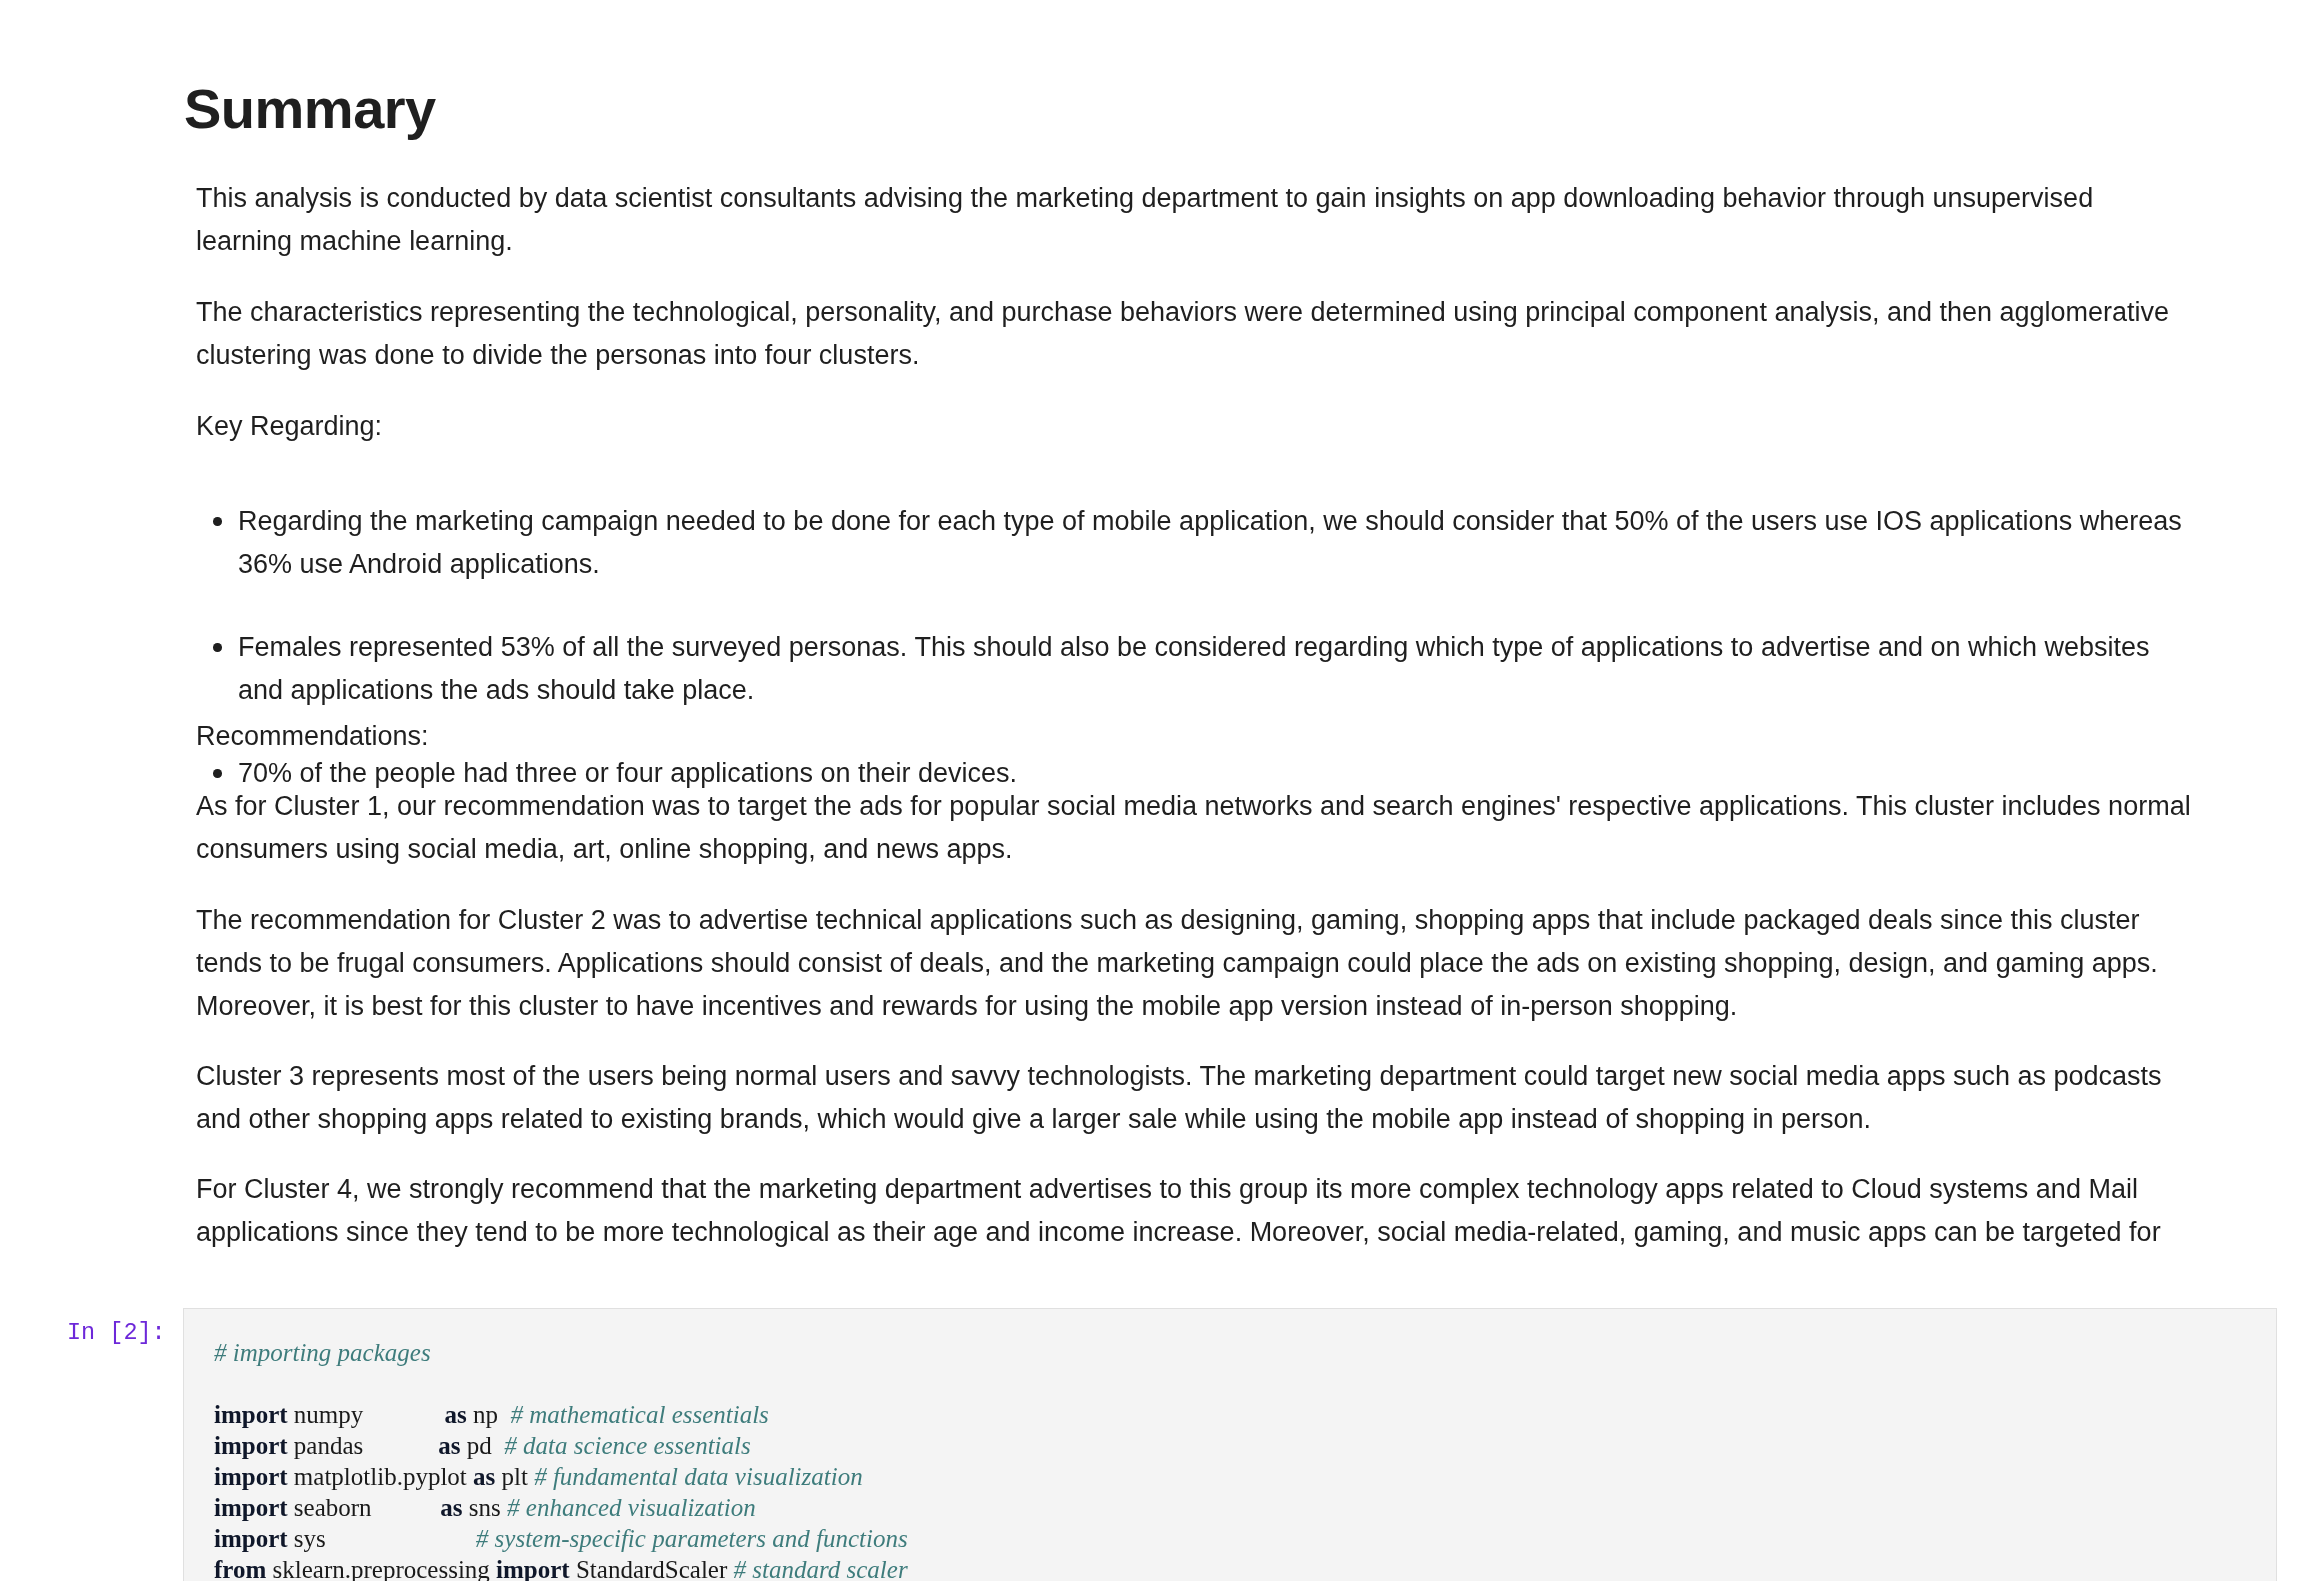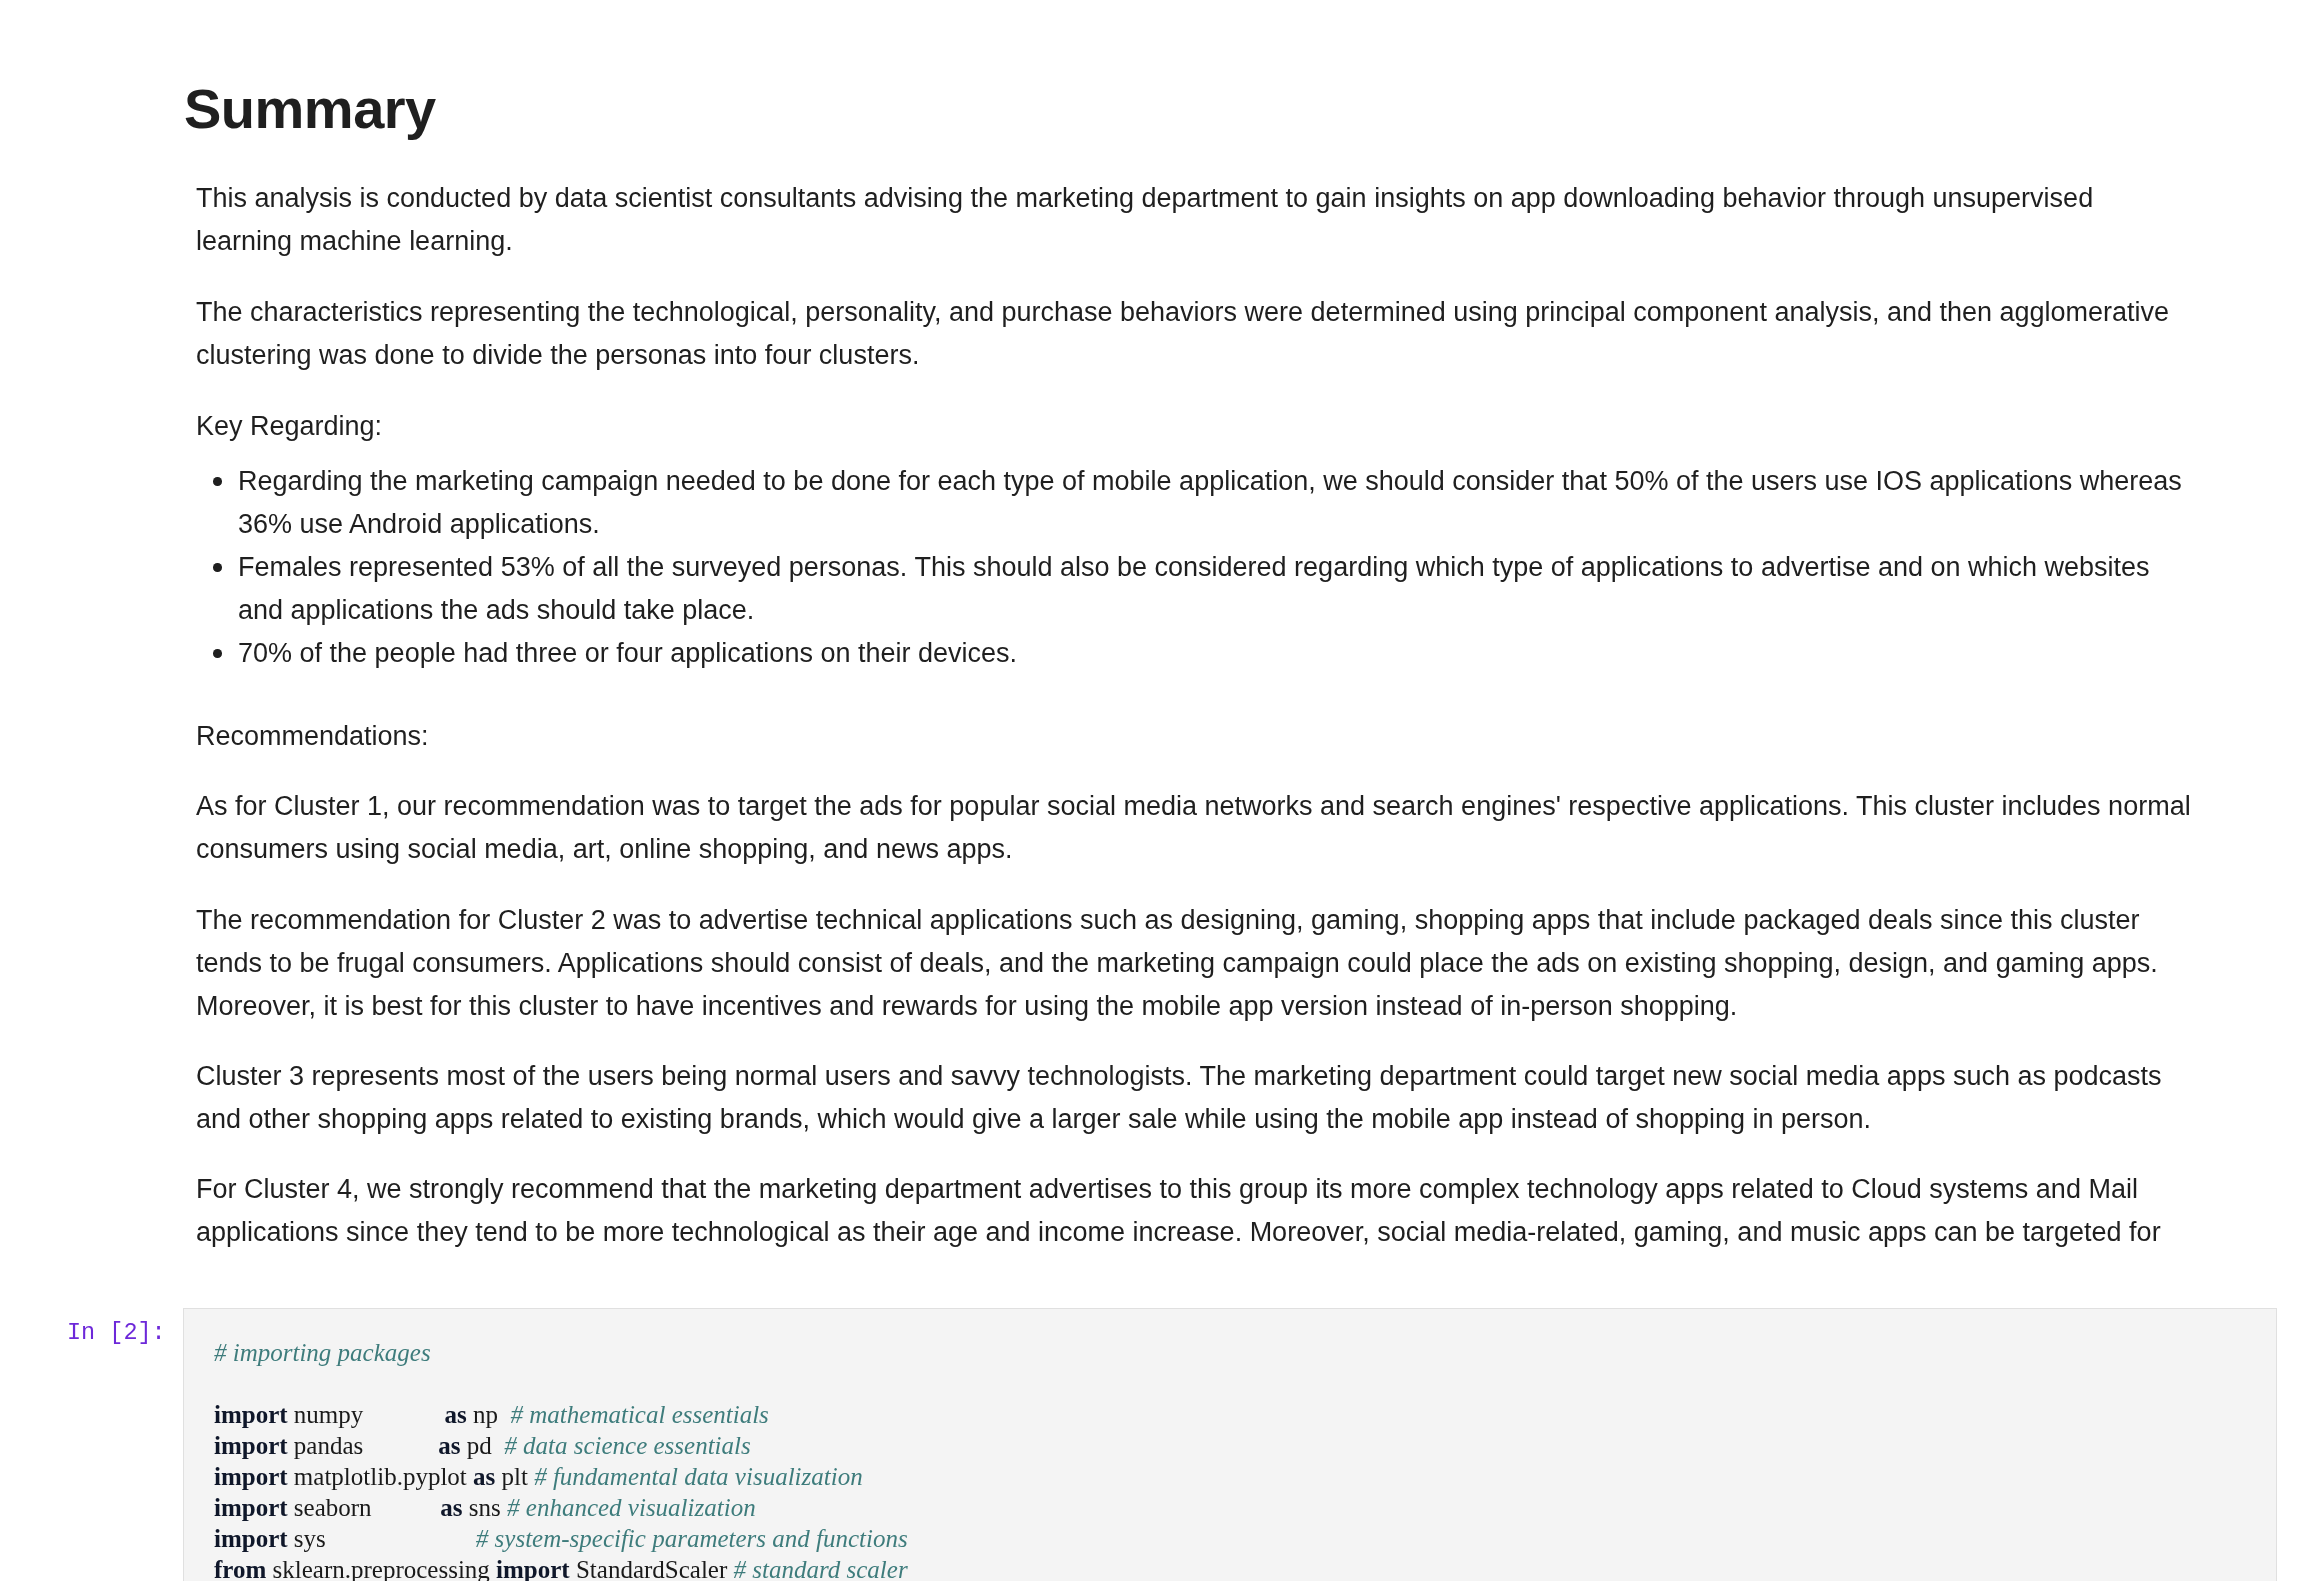--- a/index.html
+++ b/index.html
@@ -19,21 +19,21 @@
   }
   .para {
     position: absolute; left: 0; margin: 12px;
     font-size: 27px; line-height: 43px; white-space: nowrap;
   }
   .line { display: block; height: 43px; }
   .bullets {
     position: absolute; left: 0; margin: 0; padding: 0; list-style: none;
     font-size: 27px; line-height: 43px; white-space: nowrap;
   }
-  .bullets li { position: relative; padding-left: 54px; }
+  .bullets li { position: relative; padding-left: 54px; margin-top: 40px; }
   .bullet-dot {
     position: absolute; left: 29px; top: 17.3px;
     width: 8.6px; height: 8.6px; border-radius: 50%; background: #1f1f1f;
   }
   .prompt {
     position: absolute; left: 67px; top: 1318px;
     font-family: "Liberation Mono", "DejaVu Sans Mono", monospace;
     font-size: 23.5px; line-height: 29px; color: #6d28d9; white-space: pre;
   }
   .code-box {

